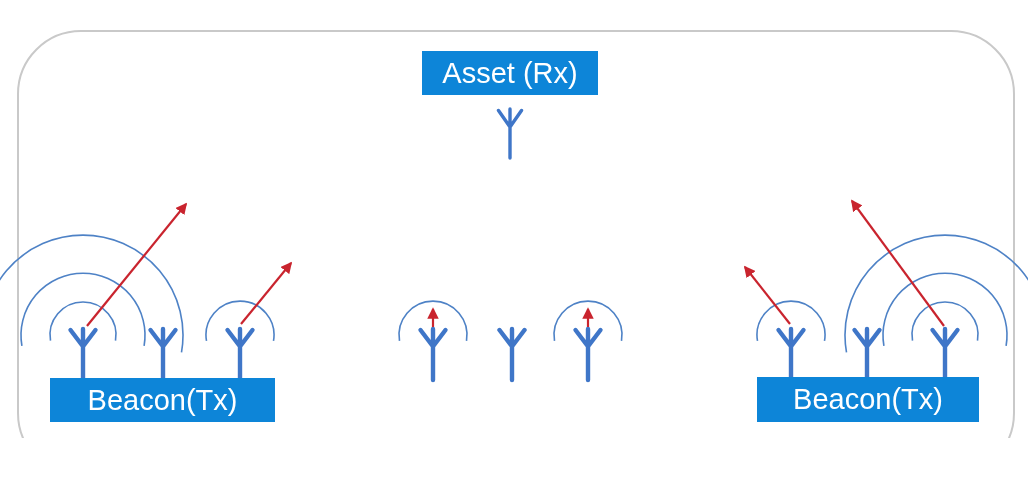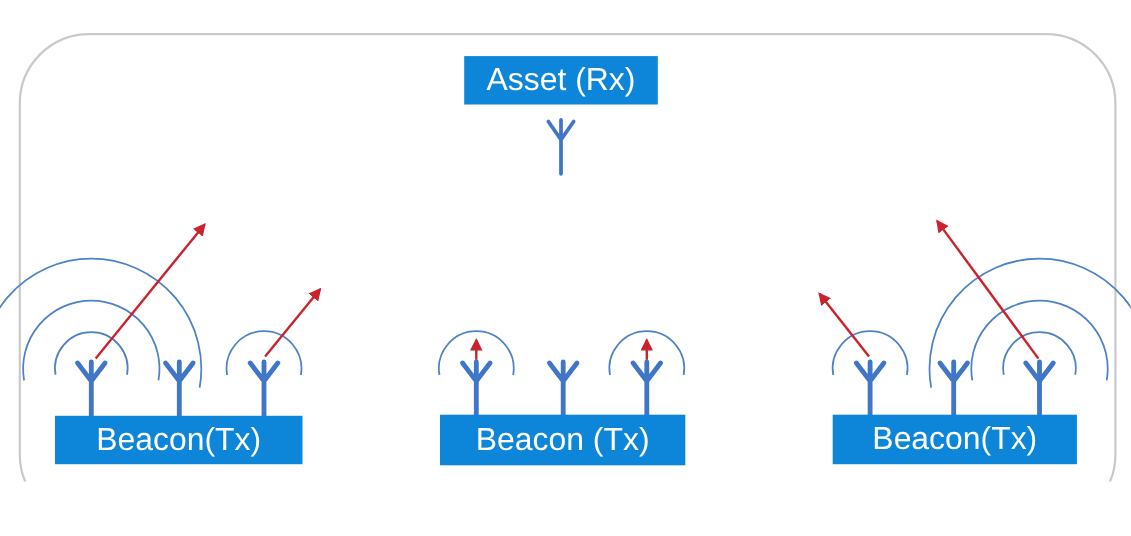--- a/index.html
+++ b/index.html
@@ -88,21 +88,18 @@
   </svg>
 
   <div class="label-box asset-box" style="background-color: rgb(13, 133, 216);">
     <span>Asset (Rx)</span>
   </div>
 
   <div class="label-box beacon-box-left" style="background-color: rgb(13, 133, 216);">
     <span>Beacon(Tx)</span>
   </div>
 
-  <div class="label-box beacon-box-middle" style="background-color: rgb(13, 133, 216);">
-    <span>Beacon (Tx)</span>
-  </div>
 
   <div class="label-box beacon-box-right" style="background-color: rgb(13, 133, 216);">
     <span>Beacon(Tx)</span>
   </div>
 
 </div>
 
 </body></html>

